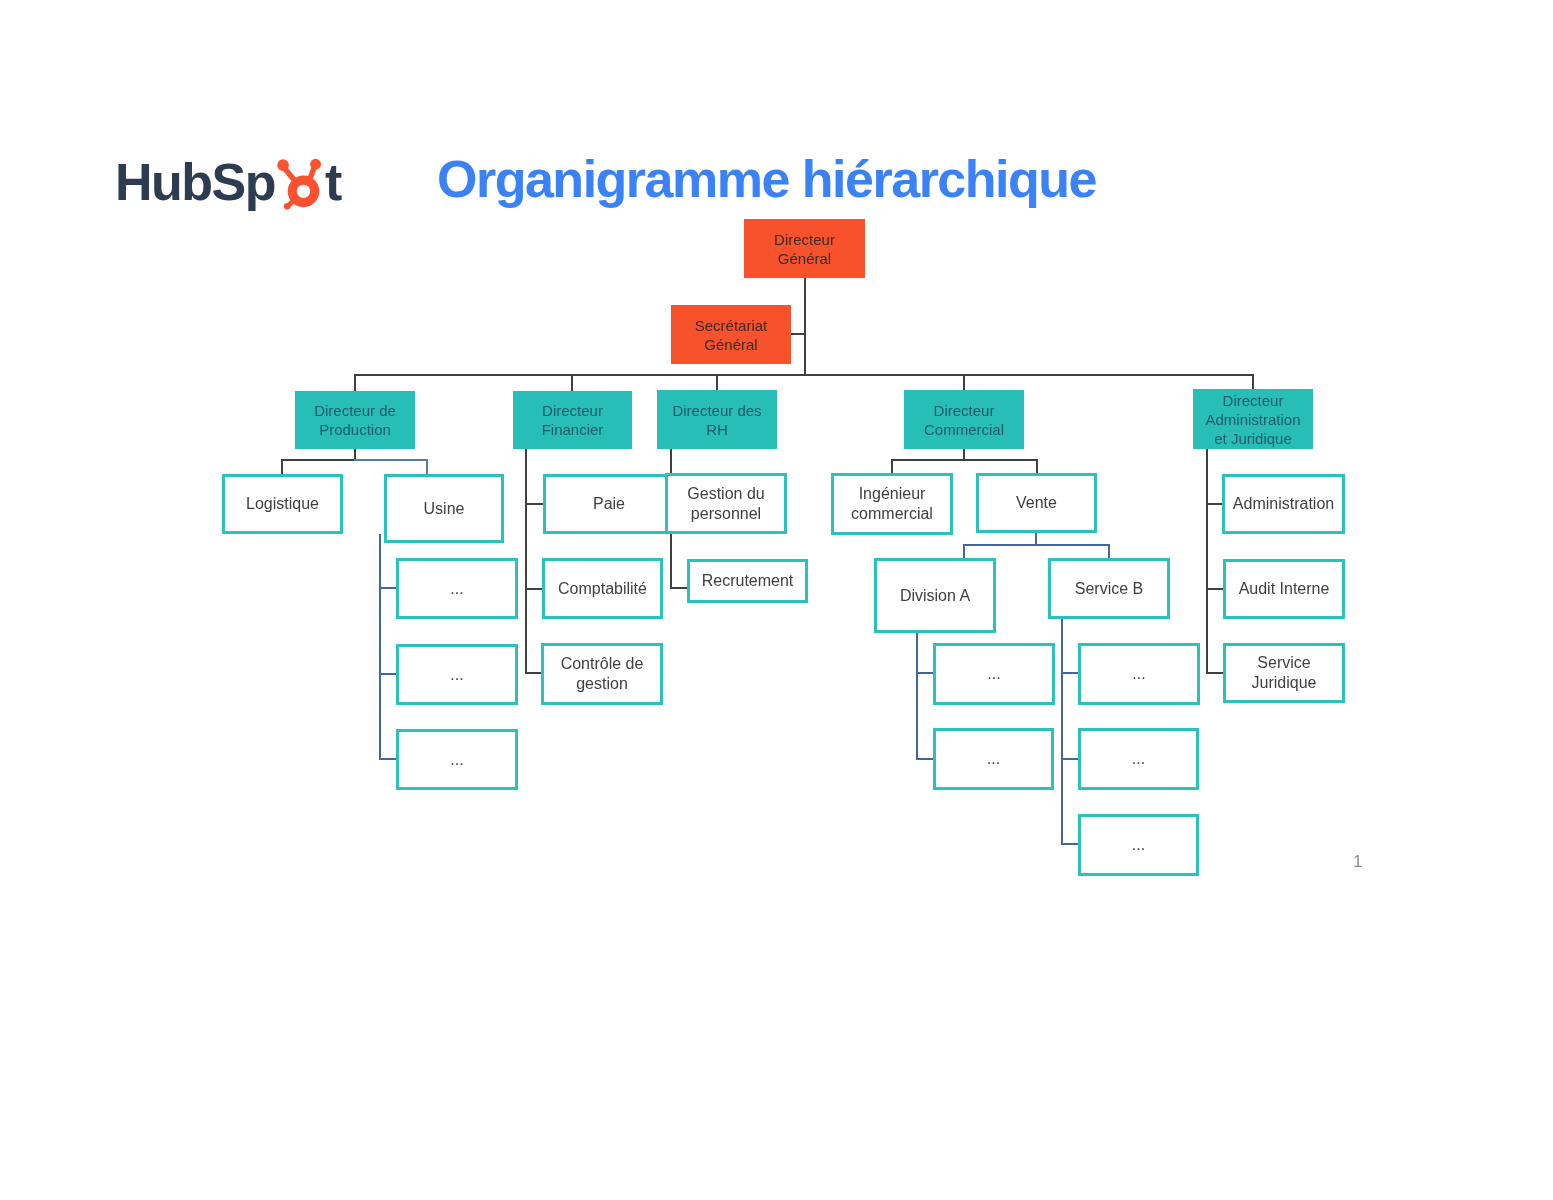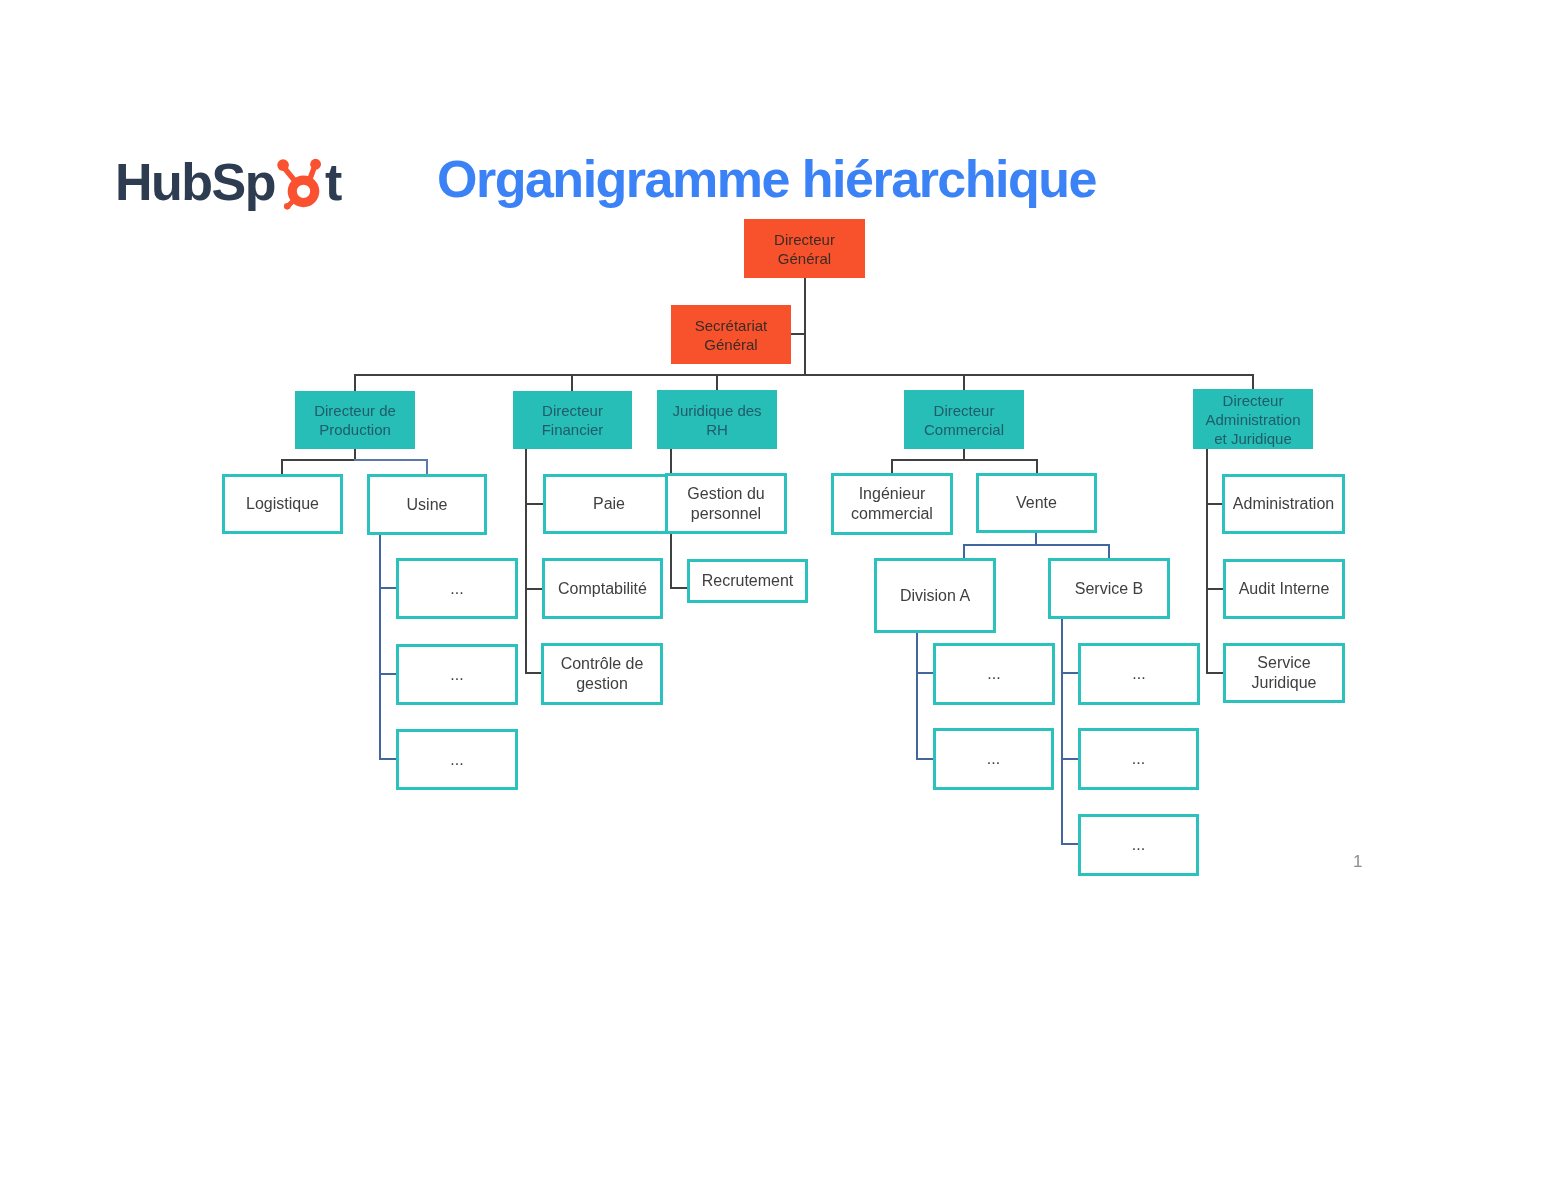--- a/index.html
+++ b/index.html
@@ -115,30 +115,30 @@
 
   <div class="node orange" style="left:744px;top:219px;width:121px;height:59px"><span>Directeur
 Général</span></div>
   <div class="node orange" style="left:671px;top:305px;width:120px;height:59px"><span>Secrétariat
 Général</span></div>
 
   <div class="node teal" style="left:295px;top:391px;width:120px;height:58px"><span>Directeur de
 Production</span></div>
   <div class="node teal" style="left:513px;top:391px;width:119px;height:58px"><span>Directeur
 Financier</span></div>
-  <div class="node teal" style="left:657px;top:390px;width:120px;height:59px"><span>Juridique des
+  <div class="node teal" style="left:657px;top:390px;width:120px;height:59px"><span>Directeur des
 RH</span></div>
   <div class="node teal" style="left:904px;top:390px;width:120px;height:59px"><span>Directeur
 Commercial</span></div>
   <div class="node teal" style="left:1193px;top:389px;width:120px;height:60px"><span>Directeur
 Administration
 et Juridique</span></div>
 
   <div class="node white" style="left:222px;top:474px;width:121px;height:60px"><span>Logistique</span></div>
-  <div class="node white" style="left:367px;top:474px;width:120px;height:61px"><span>Usine</span></div>
+  <div class="node white" style="left:384px;top:474px;width:120px;height:69px"><span>Usine</span></div>
   <div class="node white" style="left:396px;top:558px;width:122px;height:61px"><span>...</span></div>
   <div class="node white" style="left:396px;top:644px;width:122px;height:61px"><span>...</span></div>
   <div class="node white" style="left:396px;top:729px;width:122px;height:61px"><span>...</span></div>
 
   <div class="node white" style="left:543px;top:474px;width:132px;height:60px"><span>Paie</span></div>
   <div class="node white" style="left:542px;top:558px;width:121px;height:61px"><span>Comptabilité</span></div>
   <div class="node white" style="left:541px;top:643px;width:122px;height:62px"><span>Contrôle de
 gestion</span></div>
 
   <div class="node white" style="left:665px;top:473px;width:122px;height:61px"><span>Gestion du

